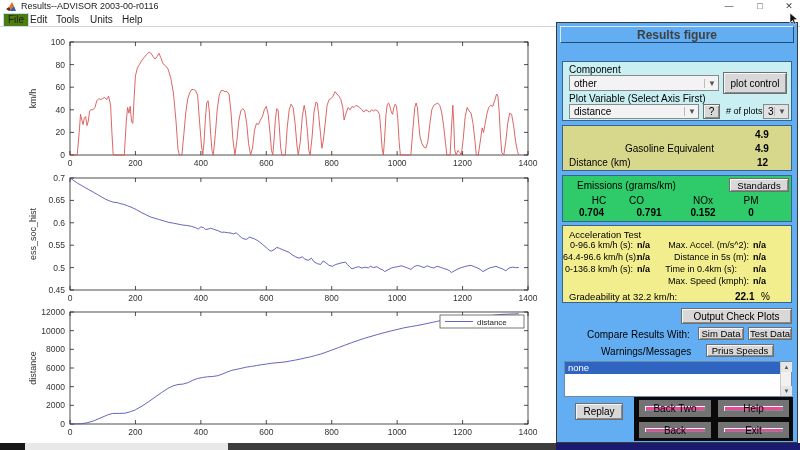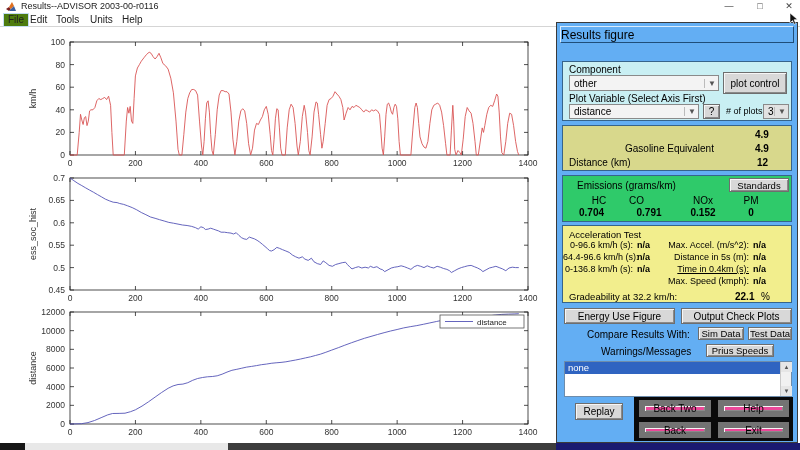--- a/index.html
+++ b/index.html
@@ -22,21 +22,21 @@
   
   svg.chart { position:absolute; left:0; }
   #chart-0 { top:30px; } #chart-1 { top:168px; } #chart-2 { top:302px; }
   svg.chart text { font-family:"Liberation Sans", sans-serif; }
   .tick { font-size:8.5px; fill:#333; }
   .ylab { font-size:9px; fill:#333; }
   .legend-text { font-size:8px; fill:#222; }
 
   
   .panel { position:absolute; left:556px; top:22px; width:242px; height:421px; background:#63aef3; border:1px solid #3a3a3a; }
-  .panel-header { position:absolute; left:3px; top:3px; width:234px; height:17px; text-align:left; font-size:12px; font-weight:normal; color:#000000; line-height:17px;
+  .panel-header { position:absolute; left:3px; top:3px; width:234px; height:17px; text-align:center; font-size:12px; font-weight:bold; color:#404040; line-height:17px;
       border:1px solid; border-color:#d9ecfd #1f4e79 #1f4e79 #d9ecfd; }
   .group { position:absolute; left:5px; width:230px; border:1px solid #36648b; font-size:10px; color:#000; }
   .g-cyan { background:#c9eff3; } .g-khaki { background:#d8d88c; } .g-green { background:#2fca6a; } .g-yellow { background:#f2ee8d; }
   .lbl { position:absolute; font-size:10px; color:#000; white-space:nowrap; }
   .val { position:absolute; font-size:10px; font-weight:bold; color:#000; white-space:nowrap; }
   .btn { position:absolute; background:#d8d8d8; border:1px solid #6e6e6e; box-shadow:inset 1px 1px 0 #f6f6f6, inset -1px -1px 0 #8a8a8a;
       display:flex; align-items:center; justify-content:center; font-size:10px; color:#000; cursor:default; }
   .select { position:absolute; background:#f3f3f3; border:1px solid #8a8a8a; display:flex; align-items:center; justify-content:space-between; padding:0 2px 0 4px; font-size:10px; }
   .chev { font-size:8px; color:#555; border-left:1px solid #bbb; padding-left:3px; }
   .listbox { position:absolute; left:7px; top:338px; width:228px; height:36px; background:#fff; border:1px solid #6d8cab; }
@@ -275,30 +275,29 @@
       <span class="lbl" style="left:0; top:14px; width:70px; text-align:right; font-size:9px;">0-96.6 km/h (s):</span>
       <span class="val" style="left:74px; top:14px; font-size:9px;">n/a</span>
       <span class="lbl" style="left:0; top:26px; width:70px; text-align:right; font-size:9px;">64.4-96.6 km/h (s):</span>
       <span class="val" style="left:74px; top:26px; font-size:9px;">n/a</span>
       <span class="lbl" style="left:0; top:38px; width:70px; text-align:right; font-size:9px;">0-136.8 km/h (s):</span>
       <span class="val" style="left:74px; top:38px; font-size:9px;">n/a</span>
       <span class="lbl" style="left:100px; top:14px; width:86px; text-align:right; font-size:9px;">Max. Accel. (m/s^2):</span>
       <span class="val" style="left:190px; top:14px; font-size:9px;">n/a</span>
       <span class="lbl" style="left:100px; top:26px; width:86px; text-align:right; font-size:9px;">Distance in 5s (m):</span>
       <span class="val" style="left:190px; top:26px; font-size:9px;">n/a</span>
-      <span class="lbl" style="left:100px; top:38px; width:86px; text-align:right; font-size:9px;text-decoration:underline;">Time in 0.4km (s):</span>
+      <span class="lbl" style="left:88px; top:38px; width:86px; text-align:right; font-size:9px;">Time in 0.4km (s):</span>
       <span class="val" style="left:190px; top:38px; font-size:9px;">n/a</span>
       <span class="lbl" style="left:100px; top:50px; width:86px; text-align:right; font-size:9px;">Max. Speed (kmph):</span>
       <span class="val" style="left:190px; top:50px; font-size:9px;">n/a</span>
       <span class="lbl" style="left:6px; top:65px; font-size:9.5px;">Gradeability at 32.2 km/h:</span>
       <span class="val" style="left:172px; top:65px;">22.1</span>
       <span class="lbl" style="left:198px; top:65px;">%</span>
     </div>
 
-    <div class="btn" style="left:7px; top:285px; width:111px; height:16px;">Energy Use Figure</div>
     <div class="btn" style="left:124px; top:285px; width:111px; height:16px;">Output Check Plots</div>
 
     <span class="lbl" style="left:30px; top:306px;">Compare Results With:</span>
     <div class="btn" style="left:141px; top:304px; width:46px; height:13px; font-size:9.5px;">Sim Data</div>
     <div class="btn" style="left:191px; top:304px; width:44px; height:13px; font-size:9.5px;">Test Data</div>
 
     <span class="lbl" style="left:44px; top:323px;">Warnings/Messages</span>
     <div class="btn" style="left:149px; top:321px; width:68px; height:13px; font-size:9.5px;">Prius Speeds</div>
 
     <div class="listbox">

